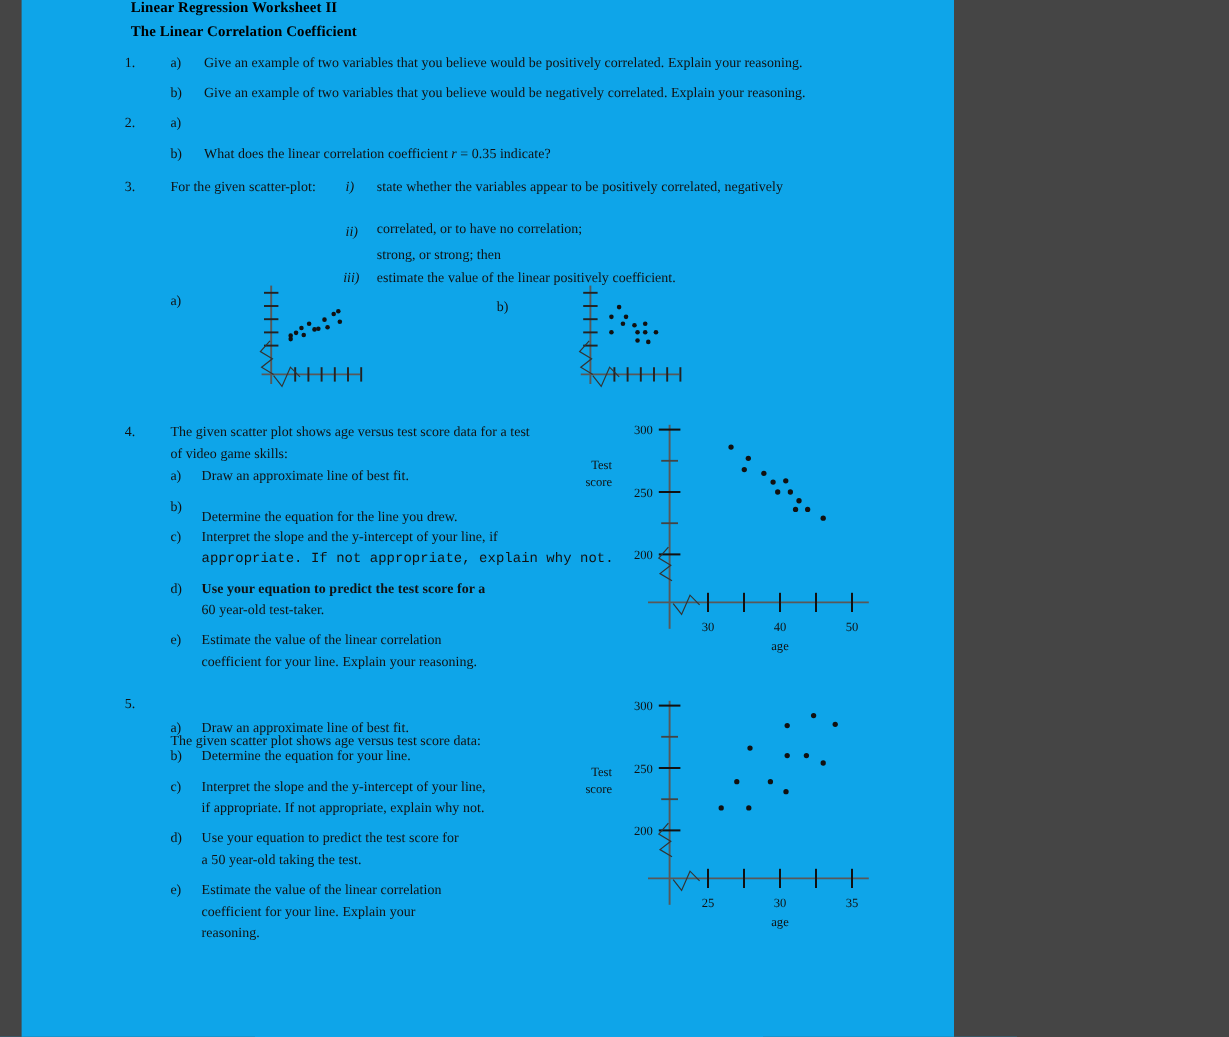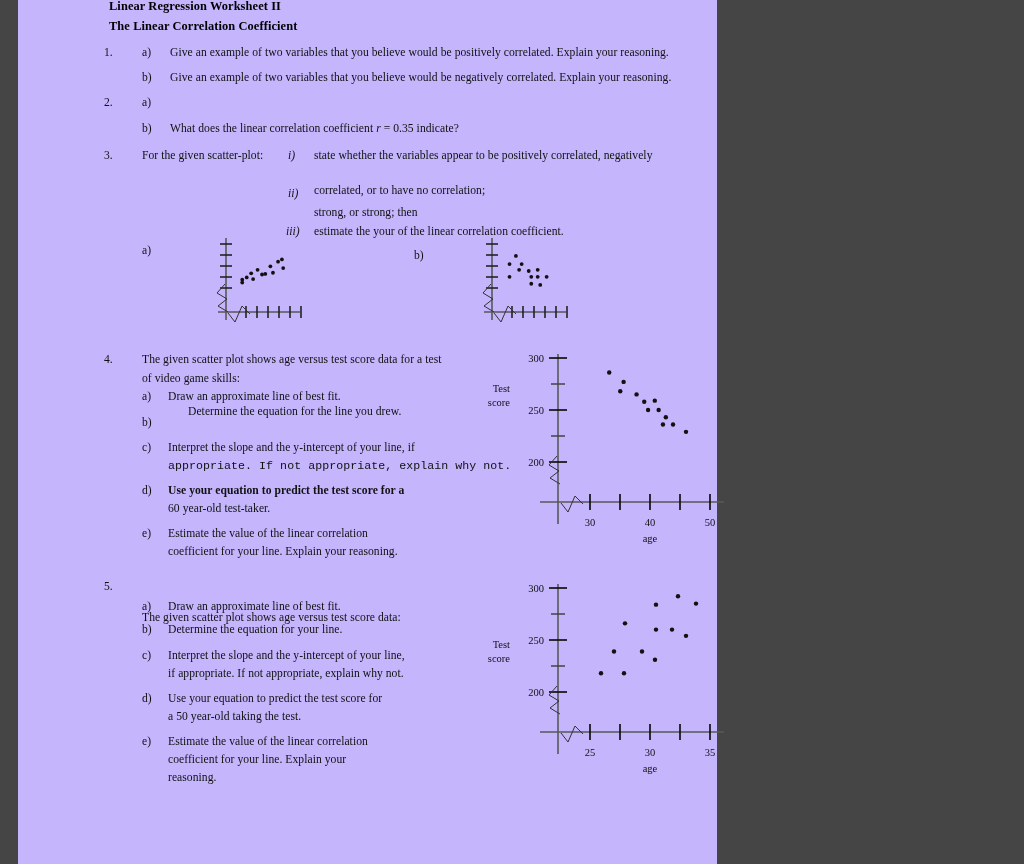--- a/index.html
+++ b/index.html
@@ -4,22 +4,22 @@
 <style>
   html,body{margin:0;padding:0;}
   body{
     width:1024px;height:864px;
     background:#454545;
     font-family:"Liberation Serif", serif;
     overflow:hidden;
   }
   #viewport{position:relative;width:1024px;height:864px;}
   #page{
-    position:absolute;left:18px;top:0;width:699px;height:864px;
-    background:#c4b5fd;
+    position:absolute;left:18px;top:0;width:777px;height:864px;
+    background:#0ea5e9;
   }
   .content{position:relative;width:100%;height:100%;}
 
   
   .ttl{
     position:absolute;font-weight:bold;font-size:12.4px;color:#000;
     letter-spacing:.1px;white-space:nowrap;
   }
   .qnum{position:absolute;font-size:11.6px;color:#111;}
   .alab{position:absolute;font-size:11.6px;color:#111;}
@@ -63,21 +63,21 @@
       <div class="txt" style="left:124px;top:149px;">For the given scatter-plot:</div>
 
       <div class="alab it" style="left:270px;top:149px;">i)</div>
       <div class="txt" style="left:296px;top:149px;">state whether the variables appear to be positively correlated, negatively</div>
       <div class="txt" style="left:296px;top:184px;text-align:center;">correlated, or to have no correlation;</div>
 
       <div class="alab it" style="left:270px;top:187px;">ii)</div>
       <div class="txt" style="left:296px;top:206px;">strong, or strong; then</div>
 
       <div class="alab it" style="left:268px;top:225px;">iii)</div>
-      <div class="txt" style="left:296px;top:225px;">estimate the your of the linear correlation coefficient.</div>
+      <div class="txt" style="left:296px;top:225px;">estimate the value of the linear positively coefficient.</div>
 
       <div class="alab" style="left:124px;top:244px;">a)</div>
       <div class="plot" id="plot-q3a" style="left:186px;top:234px;">
           <svg width="95" height="90">
             <g>
               <line x1="22" y1="4" x2="22" y2="86" stroke="#585858" stroke-width="1.6"></line>
               <line x1="14" y1="78" x2="96" y2="78" stroke="#585858" stroke-width="1.6"></line>
               <line x1="16" y1="10" x2="28" y2="10" stroke="#222" stroke-width="1.6"></line>
               <line x1="16" y1="21" x2="28" y2="21" stroke="#222" stroke-width="1.6"></line>
               <line x1="16" y1="32" x2="28" y2="32" stroke="#222" stroke-width="1.6"></line>
@@ -144,21 +144,21 @@
         </div>
 
       <div class="qnum" style="left:86px;top:353px;">4.</div>
       <div class="txt" style="left:124px;top:353px;">The given scatter plot shows age versus test score data for a test</div>
       <div class="txt" style="left:124px;top:372px;">of video game skills:</div>
 
       <div class="alab" style="left:124px;top:390px;">a)</div>
       <div class="txt" style="left:150px;top:390px;">Draw an approximate line of best fit.</div>
 
       <div class="alab" style="left:124px;top:416px;">b)</div>
-      <div class="txt" style="left:150px;top:405px;margin-left:20px;">Determine the equation for the line you drew.</div>
+      <div class="txt" style="left:150px;top:424px;">Determine the equation for the line you drew.</div>
 
       <div class="alab" style="left:124px;top:441px;">c)</div>
       <div class="txt" style="left:150px;top:441px;">Interpret the slope and the y-intercept of your line, if</div>
       <div class="txt" style="left:150px;top:459px;font-family:Liberation Mono, monospace;">appropriate.  If not appropriate, explain why not.</div>
 
       <div class="alab" style="left:124px;top:484px;">d)</div>
       <div class="txt" style="left:150px;top:484px;font-weight:bold;">Use your equation to predict the test score for a</div>
       <div class="txt" style="left:150px;top:502px;">60 year-old test-taker.</div>
 
       <div class="alab" style="left:124px;top:527px;">e)</div>

